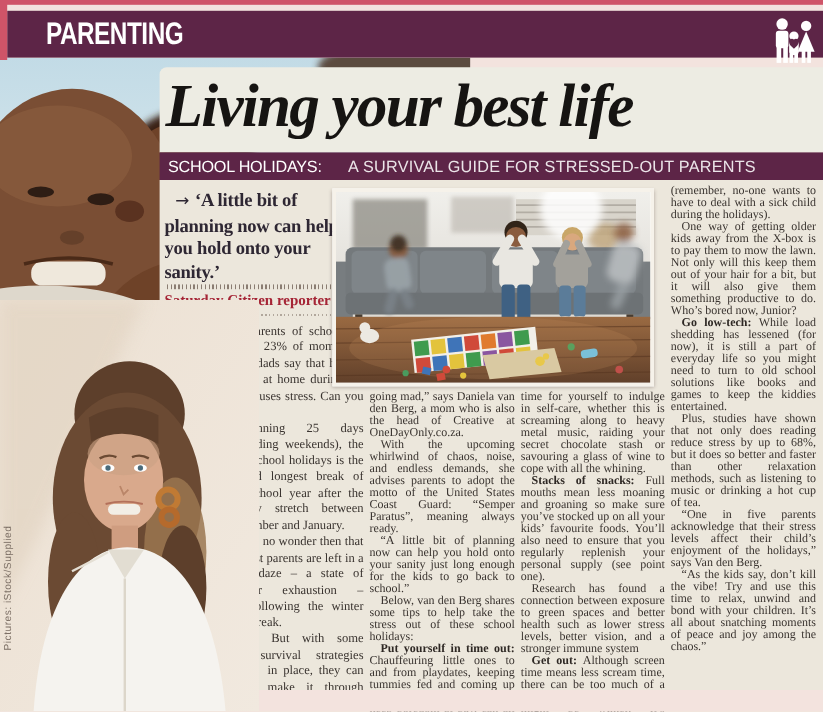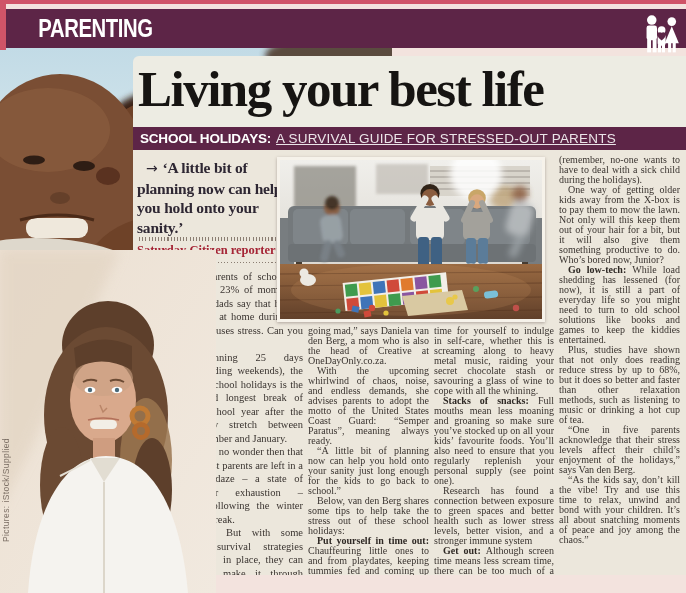--- a/index.html
+++ b/index.html
@@ -20,28 +20,28 @@
 
   
   .photo-man{left:0;top:48px;width:392px;height:242px;z-index:1;overflow:hidden;}
   .photo-woman{left:0;top:250px;width:216px;height:343px;z-index:5;overflow:hidden;}
   .photo-kids{left:277px;top:157px;width:268px;height:165px;z-index:4;background:#fff;
           border:3px solid #f6f2ea;box-shadow:0 1px 3px rgba(60,40,40,.35);box-sizing:border-box;}
   .photo-kids svg{display:block;}
 
   
   .hbox{left:133px;top:56px;width:553px;height:71px;background:#edece3;z-index:3;
-        border-radius:6px 0 0 0;}
+        border-radius:6px 0 0 0;font-style:italic;}
   .headline{position:absolute;left:5px;top:-2px;font-weight:700;font-size:51px;line-height:70px;
         color:#161412;letter-spacing:-1.5px;white-space:nowrap;}
   .kicker{left:133px;top:127px;width:553px;height:23px;background:#5d2547;z-index:3;
         display:flex;align-items:center;padding-left:7px;box-sizing:border-box;
         font-family:"Liberation Sans",sans-serif;font-size:13.5px;white-space:nowrap;}
-  .kicker-bold{color:#fff;font-weight:700;letter-spacing:-.2px;}
-  .kicker-rest{color:rgba(255,255,255,.88);margin-left:5px;letter-spacing:.2px;text-decoration:underline;}
+  .kicker-bold{color:#fff;font-weight:400;letter-spacing:-.2px;}
+  .kicker-rest{color:rgba(255,255,255,.88);margin-left:22px;letter-spacing:.2px;}
 
   .content-bg{left:133px;top:150px;width:553px;height:425px;background:#ece7dc;z-index:2;}
   .footer-strip{left:133px;top:575px;width:553px;height:18px;background:#f3e3de;z-index:4;}
 
   
   .col{z-index:3;color:#3a3430;font-size:10px;line-height:10px;text-align:justify;}
   .col p{margin:0;text-indent:9px;}
   .col p.cont{text-indent:0;}
   .lead{font-weight:700;color:#2e2824;}
   .lead:not(:empty)::after{content:" ";}

